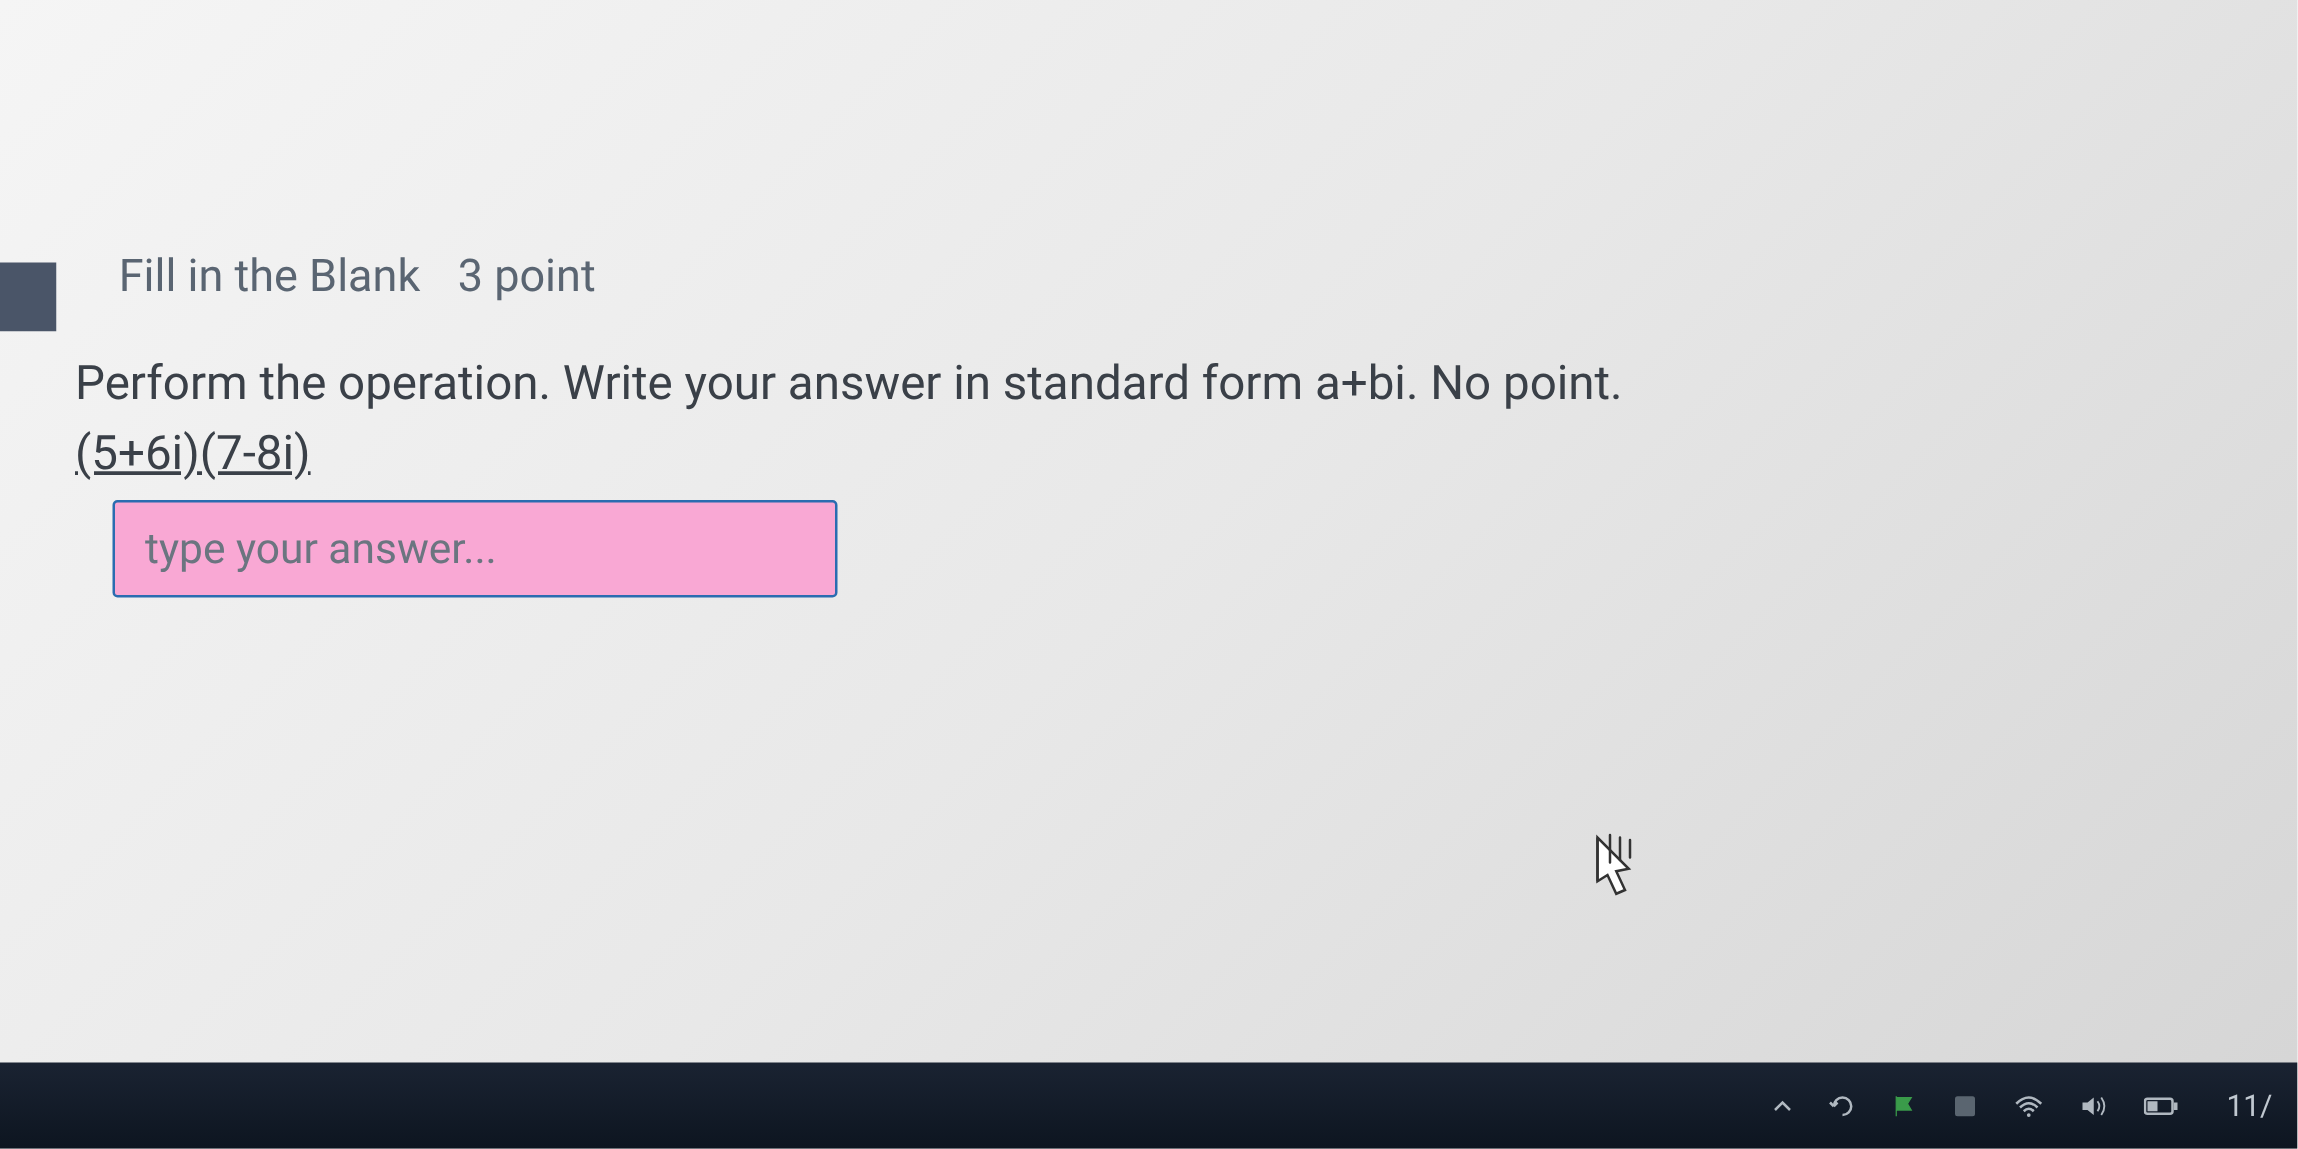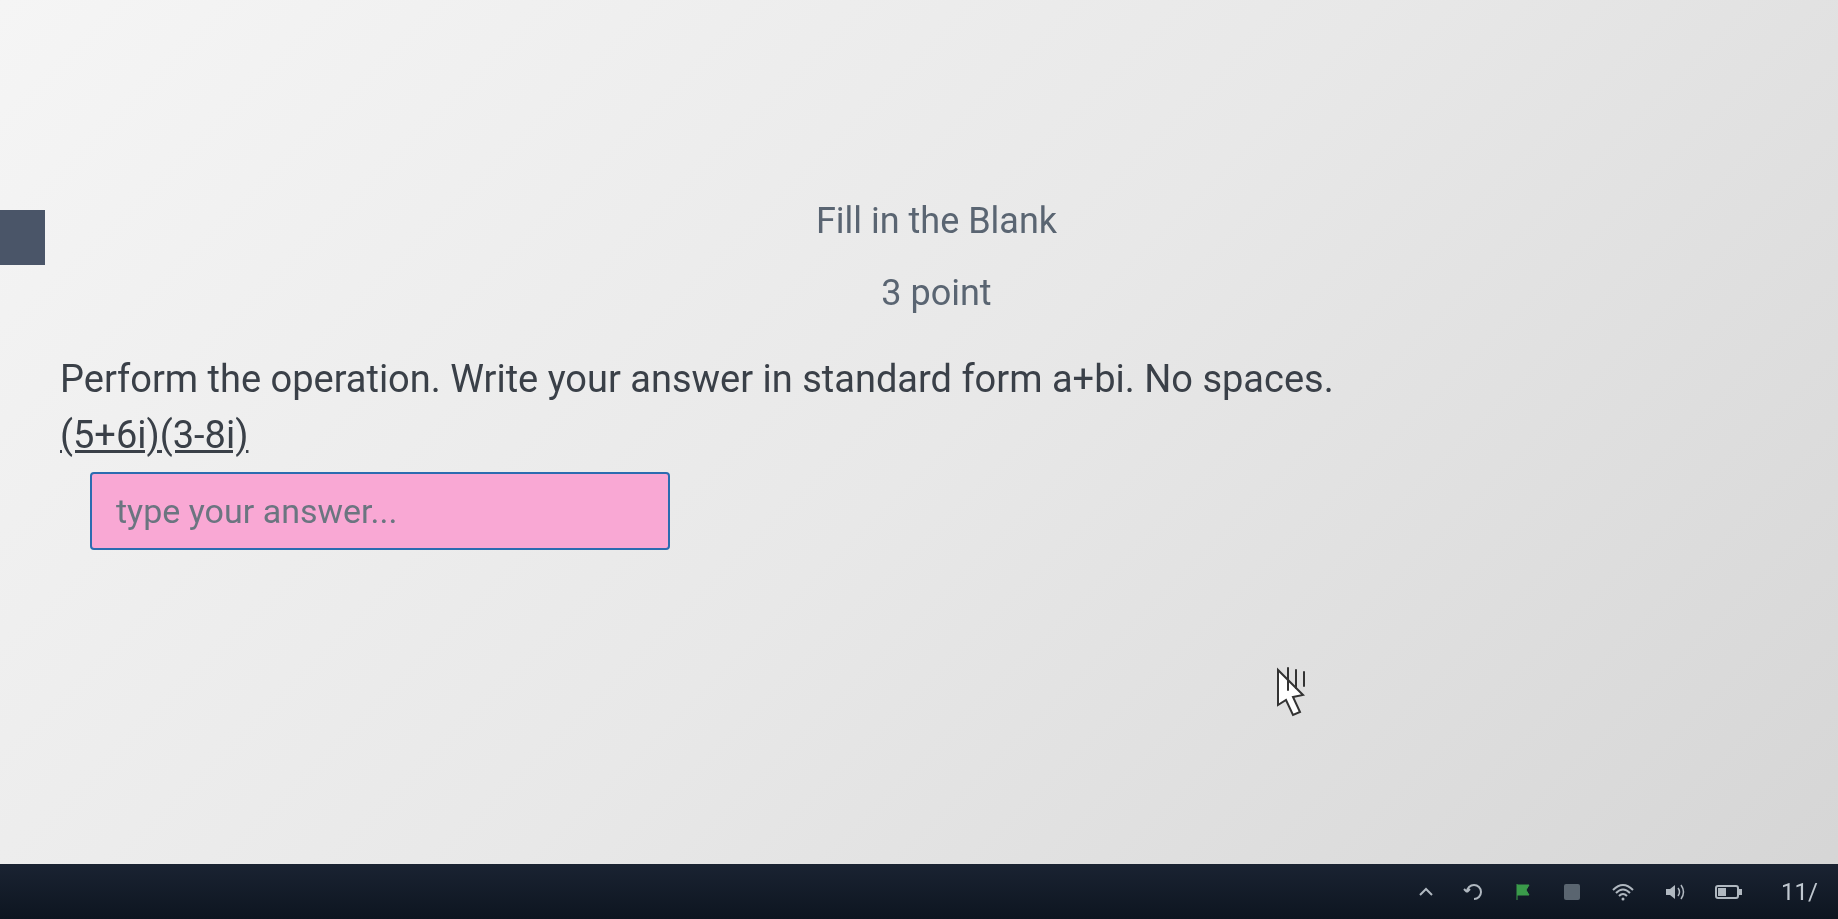--- a/index.html
+++ b/index.html
@@ -23,25 +23,24 @@
     .question-marker {
       position: absolute;
       left: 0;
       top: 210px;
       width: 45px;
       height: 55px;
       background: #4a5568;
     }
     .question-header {
       display: flex;
-      align-items: center;
+      align-items: flex-end;
       gap: 30px;
       margin-bottom: 40px;
       margin-left: 35px;
-      flex-direction: column;
     }
     .question-type {
       font-size: 36px;
       color: #5a6572;
       font-weight: 400;
     }
     .question-points {
       font-size: 36px;
       color: #5a6572;
       font-weight: 400;
@@ -85,21 +84,21 @@
       right: 520px;
       top: 660px;
       width: 60px;
       height: 70px;
     }
     .taskbar {
       position: absolute;
       bottom: 0;
       left: 0;
       right: 0;
-      height: 55px;
+      height: 69px;
       background: linear-gradient(to bottom, #1a2332, #0d1520);
       display: flex;
       align-items: center;
       justify-content: flex-end;
       padding-right: 20px;
       gap: 28px;
     }
     .taskbar-icon {
       color: #b0b8c0;
       display: flex;
@@ -116,22 +115,22 @@
 <body>
 
 <div class="question-marker"></div>
 
 <div class="content-area">
   <div class="question-header">
     <span class="question-type">Fill in the Blank</span>
     <span class="question-points">3 point</span>
   </div>
   
-  <div class="question-prompt">Perform the operation. Write your answer in standard form a+bi. No spaces.</div>
-  <div class="question-expression">(5+6i)(3-8i)</div>
+  <div class="question-prompt">Perform the operation. Write your answer in standard form a+bi. No point.</div>
+  <div class="question-expression">(5+6i)(7-8i)</div>
   
   <div class="answer-input-wrapper">
     <input type="text" class="answer-input" placeholder="type your answer..." style="">
   </div>
 </div>
 
 <div class="cursor-icon">
   <svg width="60" height="70" viewBox="0 0 60 70">
     <path d="M 20 10 L 20 45 L 28 40 L 35 55 L 42 52 L 35 37 L 45 35 Z" fill="white" stroke="#333" stroke-width="2"></path>
     <path d="M 20 10 L 20 45" stroke="#333" stroke-width="2"></path>

